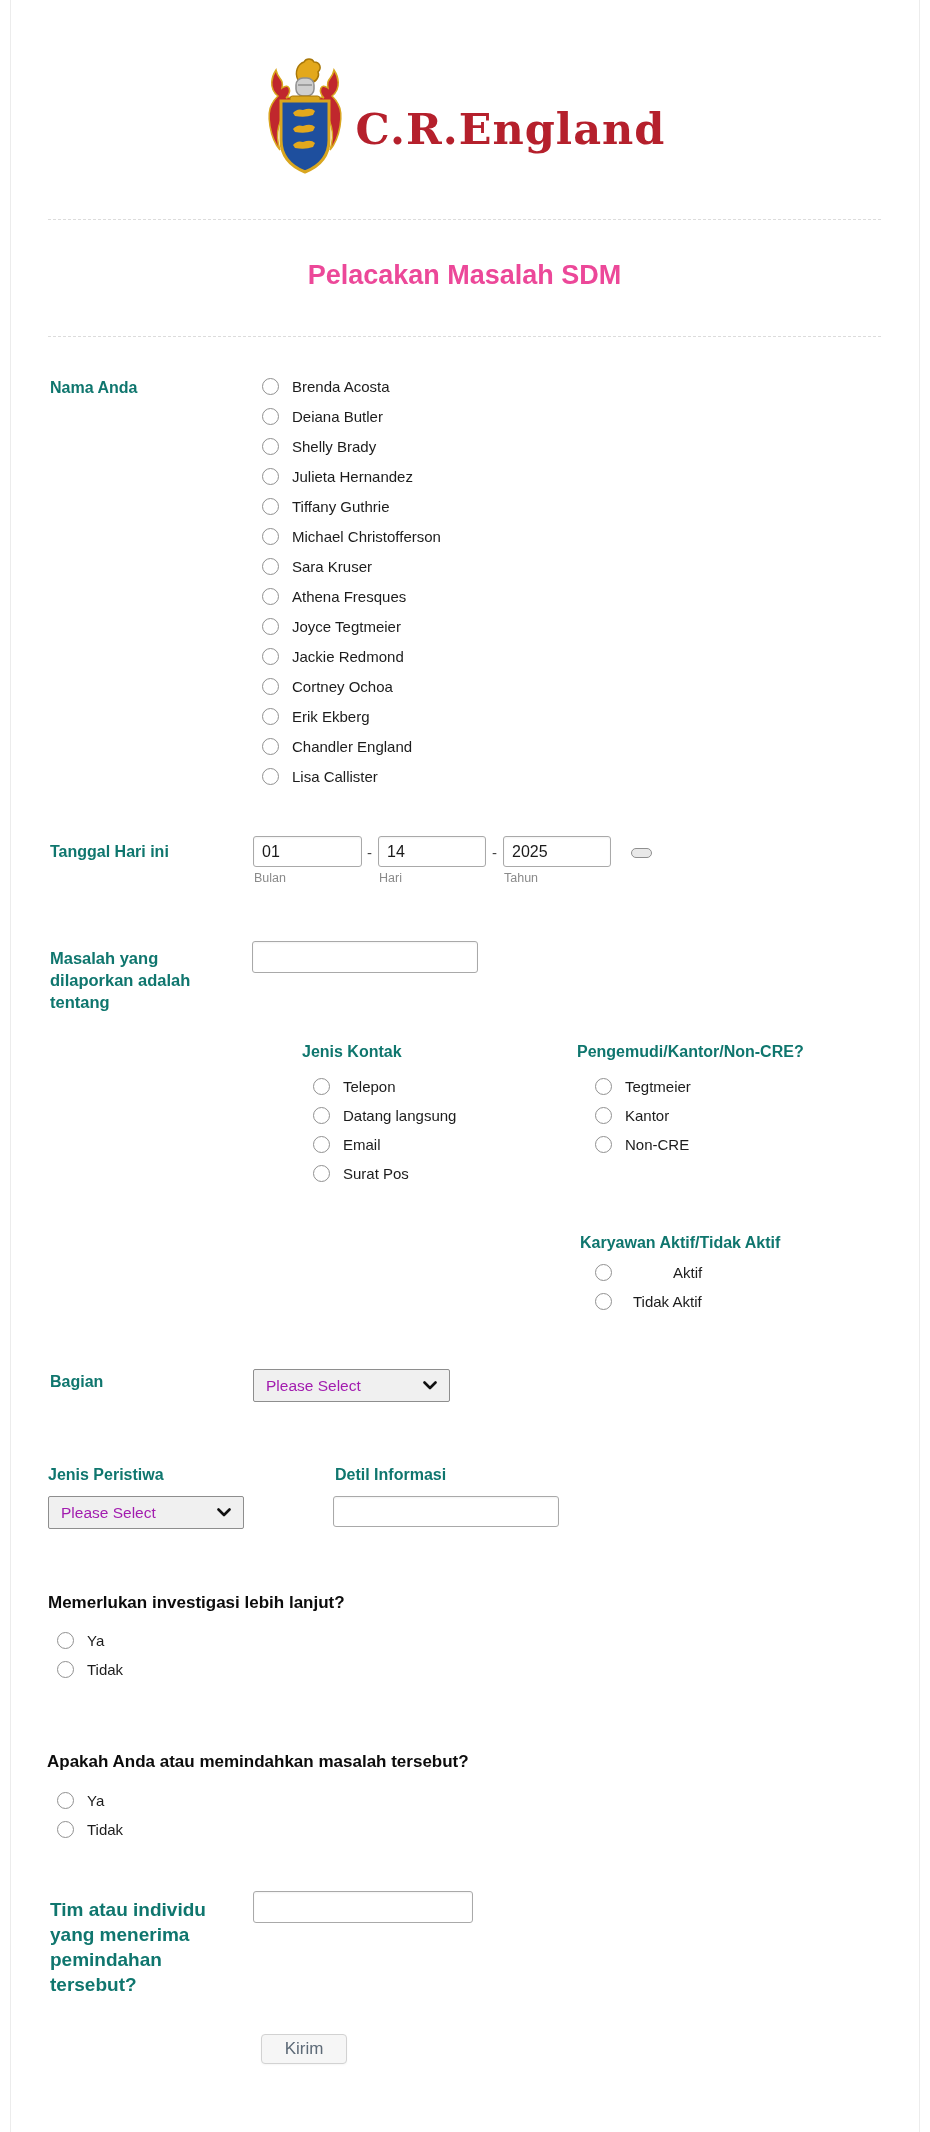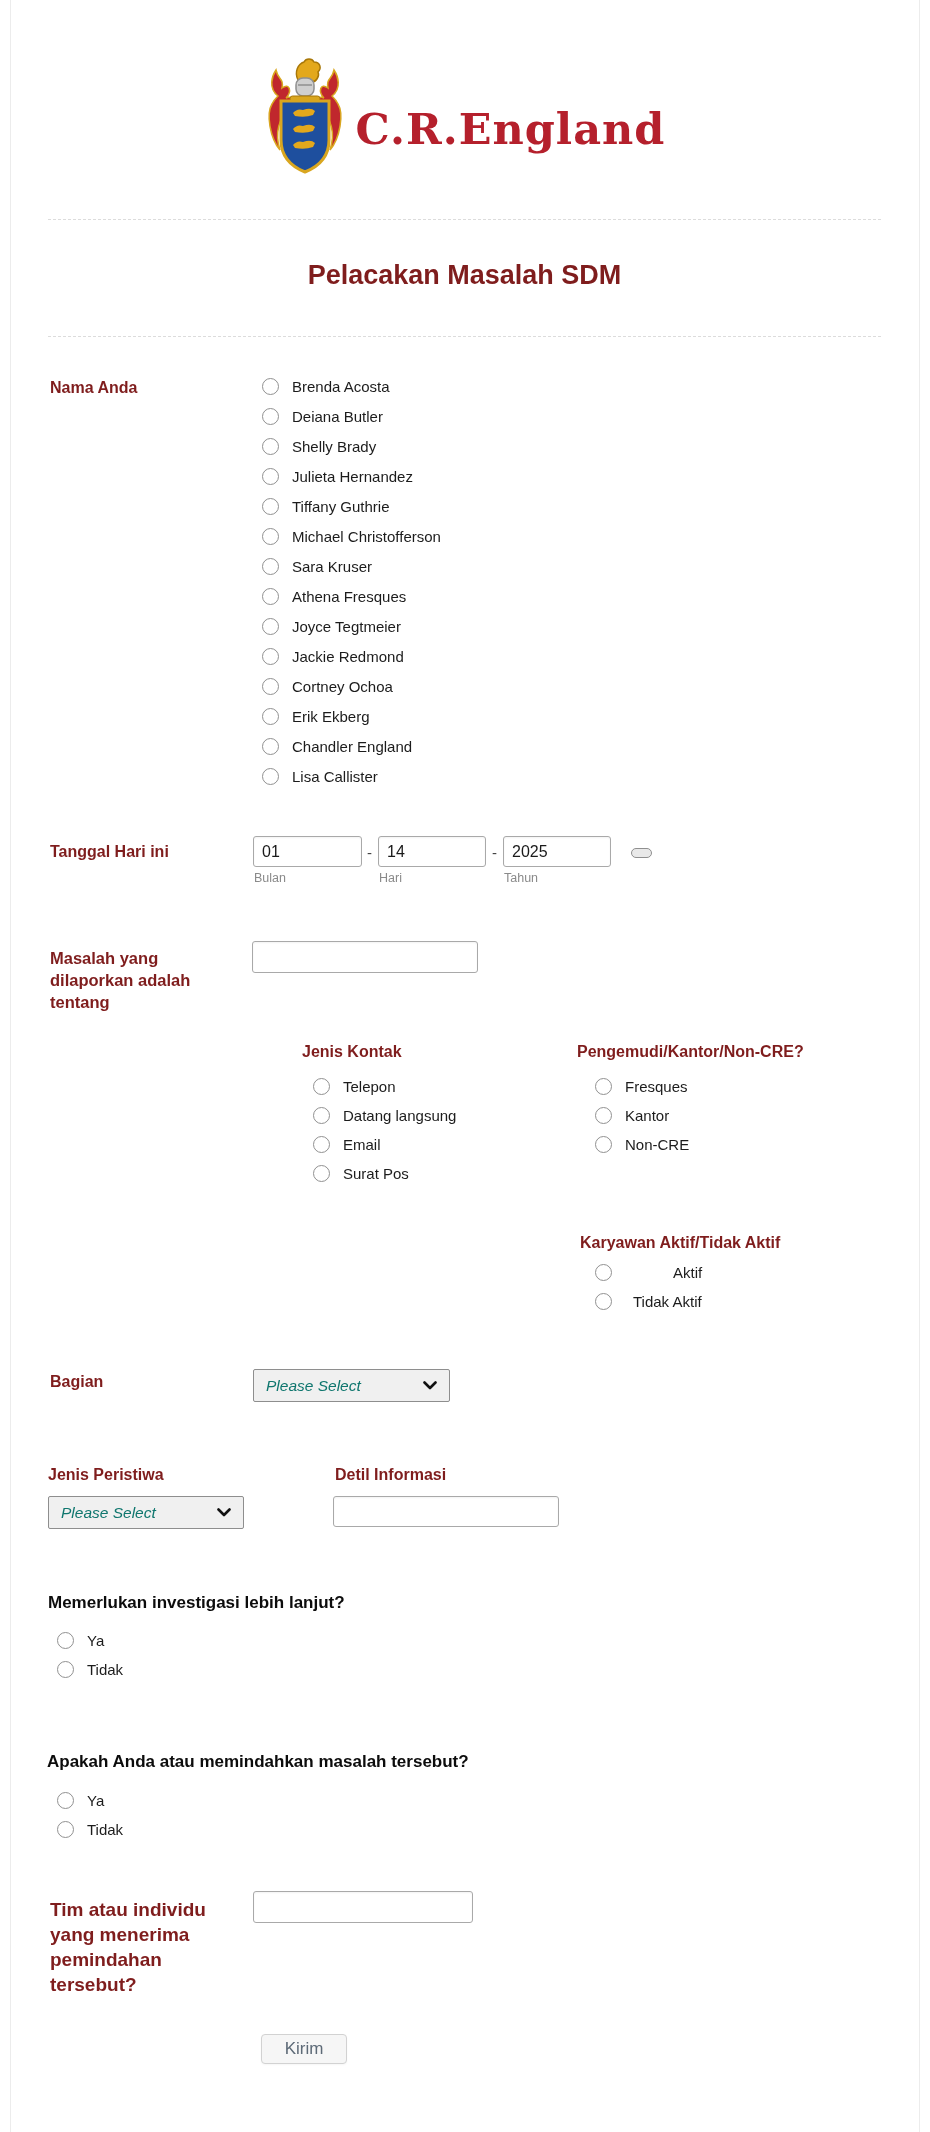--- a/index.html
+++ b/index.html
@@ -7,42 +7,42 @@
         font-family:"Liberation Sans",sans-serif;color:#111;overflow:hidden;}
   .card-edges{position:absolute;left:10px;top:0;width:908px;height:2132px;
         border-left:1px solid #ececec;border-right:1px solid #ececec;background:#fff;}
   
   .logo-row{position:absolute;left:48px;top:58px;width:833px;display:flex;
         justify-content:center;align-items:flex-start;gap:10px;}
   .brand-text{font-family:"DejaVu Serif","Liberation Serif",serif;font-weight:bold;
         font-size:43px;color:#b5202c;margin-top:46px;letter-spacing:1px;}
   .divider{position:absolute;left:48px;width:833px;border-top:1px dashed #dcdcdc;height:0;}
   .form-title{position:absolute;left:48px;top:260px;width:833px;text-align:center;
-        font-size:27px;font-weight:bold;color:#7f1d1d;}
-  
-  .lbl{position:absolute;font-size:16px;font-weight:bold;color:#7f1d1d;line-height:22px;}
+        font-size:27px;font-weight:bold;color:#ec4899;}
+  
+  .lbl{position:absolute;font-size:16px;font-weight:bold;color:#0f766e;line-height:22px;}
   .q{position:absolute;font-size:17px;font-weight:bold;color:#0c0c0c;}
   .sub{position:absolute;font-size:12.5px;color:#8a8a8a;}
   
   .rlist{position:absolute;display:flex;flex-direction:column;}
   .rrow{display:flex;align-items:center;cursor:pointer;}
   .circle{width:15px;height:15px;border:1.5px solid #919191;border-radius:50%;
         background:#fff;margin-right:13px;flex:0 0 auto;}
   .rtext{font-size:15px;color:#1c1c1c;white-space:nowrap;}
   
   .ti{position:absolute;box-sizing:border-box;border:1px solid #a9a9a9;border-radius:3px;
         background:#fff;font-family:"Liberation Sans",sans-serif;font-size:16px;color:#1a1a1a;
         padding:0 8px;box-shadow:inset 0 1px 2px rgba(0,0,0,0.05);}
   .dash{position:absolute;font-size:15px;color:#444;}
   .pill-icon{position:absolute;width:19px;height:8px;border:1.5px solid #8f8f8f;
         border-radius:5px;background:#e9e9e9;cursor:pointer;}
   
   .sel{position:absolute;box-sizing:border-box;background:#f0f0f0;border:1px solid #8e8e8e;
         border-radius:2px;display:flex;align-items:center;padding:0 12px;cursor:pointer;}
-  .sel-text{font-size:15.5px;color:#0f766e;flex:1;font-style:italic;}
+  .sel-text{font-size:15.5px;color:#a21caf;flex:1;}
   .sel-chev{flex:0 0 auto;display:flex;align-items:center;}
   
   .btn{position:absolute;box-sizing:border-box;background:#f6f6f6;border:1px solid #d2d2d2;
         border-radius:4px;font-family:"Liberation Sans",sans-serif;font-size:17px;color:#5d6a77;
         display:flex;align-items:center;justify-content:center;cursor:pointer;
         box-shadow:0 1px 2px rgba(0,0,0,0.04);}
 </style>
 </head>
 <body>
 
@@ -187,21 +187,21 @@
         <span class="circle"></span>
         <span class="rtext">Surat Pos</span>
       </div>
     </div>
 
   <div class="lbl" style="left:577px;top:1041px;">Pengemudi/Kantor/Non-CRE?</div>
   <div class="rlist" style="left:595px;top:1072px;">
 
       <div class="rrow" style="height:29px;">
         <span class="circle"></span>
-        <span class="rtext">Fresques</span>
+        <span class="rtext">Tegtmeier</span>
       </div>
 
       <div class="rrow" style="height:29px;">
         <span class="circle"></span>
         <span class="rtext">Kantor</span>
       </div>
 
       <div class="rrow" style="height:29px;">
         <span class="circle"></span>
         <span class="rtext">Non-CRE</span>

